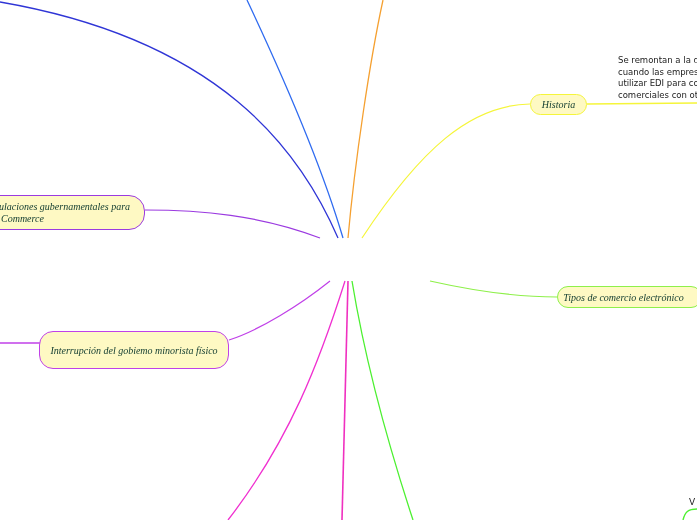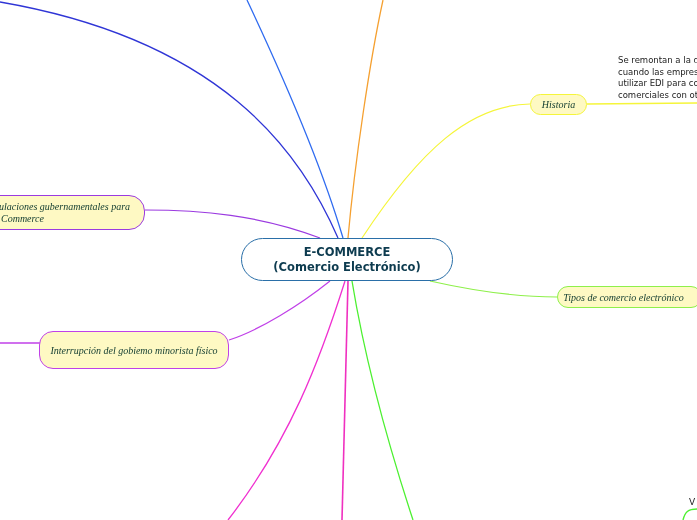--- a/index.html
+++ b/index.html
@@ -94,24 +94,20 @@
 
     <path d="M345,281 C320,360 290,440 228,520" fill="none" stroke="#f030d0" stroke-width="1.3"></path>
 
     <path d="M348,281 C346,360 344,440 342,520" fill="none" stroke="#f030c0" stroke-width="1.6"></path>
 
     <path d="M352,281 C365,360 390,450 413,520" fill="none" stroke="#4cf030" stroke-width="1.3"></path>
 
     <path d="M683,520 C685,512 688,509 697,509" fill="none" stroke="#4cf030" stroke-width="1.4"></path>
   </svg>
 
-  <div class="central">
-    <span>E-COMMERCE</span>
-    <span>(Comercio Electrónico)</span>
-  </div>
 
   <div class="topic" style="left:530px; top:94px; width:57px; height:21px; border:1.2px solid #f5f53a;">
     <span>Historia</span>
   </div>
 
   <div class="note" style="left:618px; top:55px;">
     <div>Se remontan a la d</div>
     <div>cuando las empres</div>
     <div>utilizar EDI para co</div>
     <div>comerciales con ot</div>

